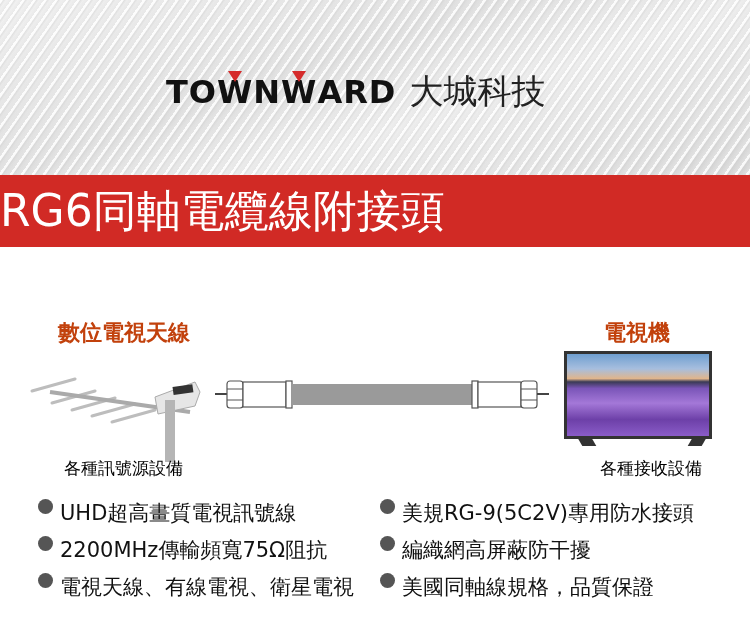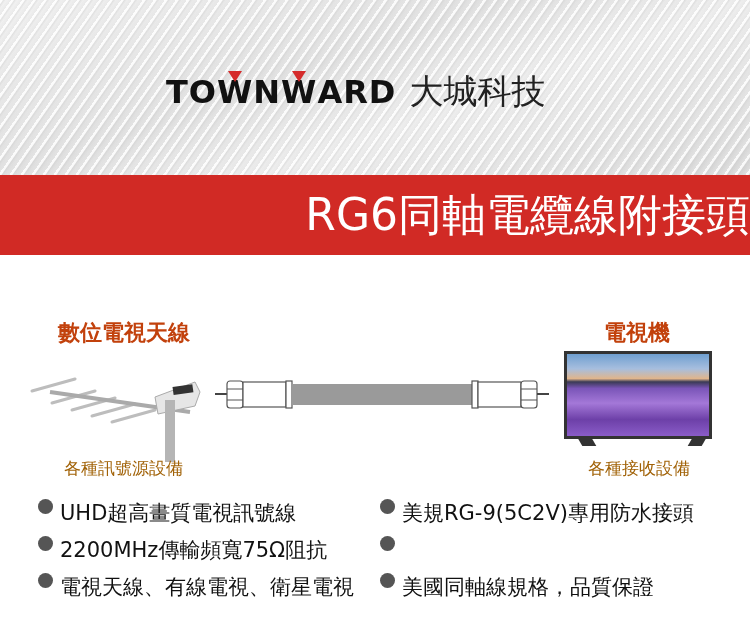--- a/index.html
+++ b/index.html
@@ -8,25 +8,25 @@
   .header { position:absolute; left:0; top:0; width:750px; height:181px;
     background:
       repeating-linear-gradient(125deg, rgba(255,255,255,0.85) 0px, rgba(255,255,255,0.85) 2px, rgba(200,200,200,0.35) 3px, rgba(255,255,255,0) 5px, rgba(230,230,230,0.6) 9px),
       linear-gradient(160deg, #f2f2f2 0%, #dedede 40%, #eeeeee 60%, #d4d4d4 100%); }
   .logo { position:absolute; top:72px; left:166px; height:40px; display:flex; align-items:center; }
   .logo-en { font-family:"DejaVu Sans","Liberation Sans",sans-serif; font-weight:bold; font-size:32px; letter-spacing:1px; color:#111; position:relative; }
   .logo-en .w { position:relative; display:inline-block; }
   .logo-en .w::before { content:""; position:absolute; left:50%; top:-2px; transform:translateX(-50%);
      width:0; height:0; border-left:7px solid transparent; border-right:7px solid transparent; border-top:11px solid #d52b2b; }
   .logo-zh { font-family:"DejaVu Serif","Liberation Serif",serif; font-size:34px; color:#222; margin-left:13px; }
-  .banner { position:absolute; left:0; top:175px; width:750px; height:80px; background:#d12a25;
-     display:flex; align-items:center; justify-content:flex-end; }
+  .banner { position:absolute; left:0; top:175px; width:750px; height:72px; background:#d12a25;
+     display:flex; align-items:center; justify-content:flex-start; }
   .banner-title { color:#fff; font-size:44px; font-family:"DejaVu Sans","Liberation Sans",sans-serif; letter-spacing:0px; }
   .label { position:absolute; font-size:22px; font-weight:bold; color:#c2410c; font-family:"DejaVu Sans",sans-serif; }
-  .sublabel { position:absolute; font-size:17px; color:#a16207; font-family:"DejaVu Sans",sans-serif; }
+  .sublabel { position:absolute; font-size:17px; color:#000000; font-family:"DejaVu Sans",sans-serif; }
   .bullets { position:absolute; font-size:21px; color:#111; font-family:"DejaVu Sans",sans-serif; }
   .bullet { height:37px; display:flex; white-space:nowrap; }
   .dot { width:15px; height:15px; border-radius:50%; background:#555; margin-right:7px; flex:none; }
   .tv { position:absolute; left:564px; top:351px; width:148px; height:88px; background:#333; padding:3px; box-sizing:border-box; }
   .tv-screen { width:100%; height:100%;
      background: linear-gradient(180deg, #6f9fd0 0%, #a7bede 18%, #e0b58c 30%, #3a3a55 34%, #7a55b8 42%, #a478d8 60%, #6d40a8 80%, #8a5cc8 100%); }
   .tv-leg { position:absolute; top:438px; width:14px; height:8px; background:#333; }
 </style>
 </head>
 <body>
@@ -77,21 +77,21 @@
   <line x1="332" y1="19" x2="344" y2="19" stroke="#444" stroke-width="2"></line>
 </svg>
 
 <div class="tv">
   <div class="tv-screen"></div>
 </div>
 <div class="tv-leg" style="left:580px; transform:skewX(30deg);"></div>
 <div class="tv-leg" style="left:690px; transform:skewX(-30deg);"></div>
 
 <div class="sublabel" style="left:64px; top:457px;">各種訊號源設備</div>
-<div class="sublabel" style="left:588px; top:457px;text-align:right;">各種接收設備</div>
+<div class="sublabel" style="left:600px; top:457px;text-align:right;">各種接收設備</div>
 
 <div class="bullets" style="left:38px; top:499px;">
   <div class="bullet">
       <span class="dot"></span>
       <span>UHD超高畫質電視訊號線</span>
     </div>
   <div class="bullet">
       <span class="dot"></span>
       <span>2200MHz傳輸頻寬75Ω阻抗</span>
     </div>
@@ -101,18 +101,19 @@
     </div>
 </div>
 
 <div class="bullets" style="left:380px; top:499px;">
   <div class="bullet">
       <span class="dot"></span>
       <span>美規RG-9(5C2V)專用防水接頭</span>
     </div>
   <div class="bullet">
       <span class="dot"></span>
+      <span>編織網高屏蔽防干擾</span>
     </div>
   <div class="bullet">
       <span class="dot"></span>
       <span>美國同軸線規格，品質保證</span>
     </div>
 </div>
 
 </body></html>

